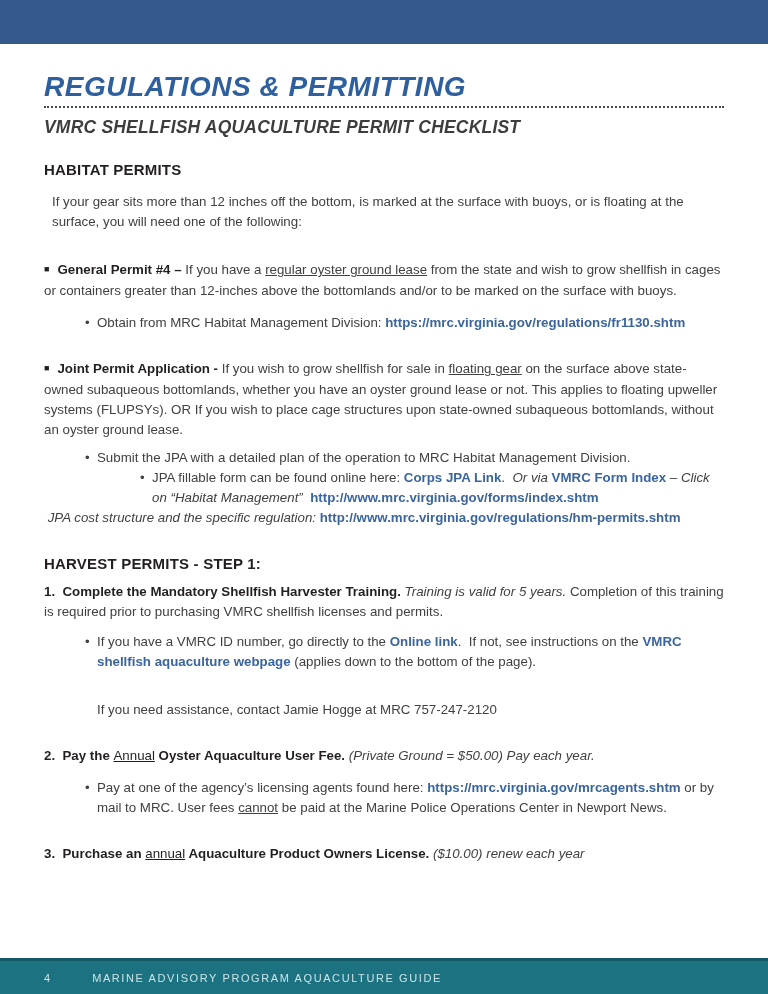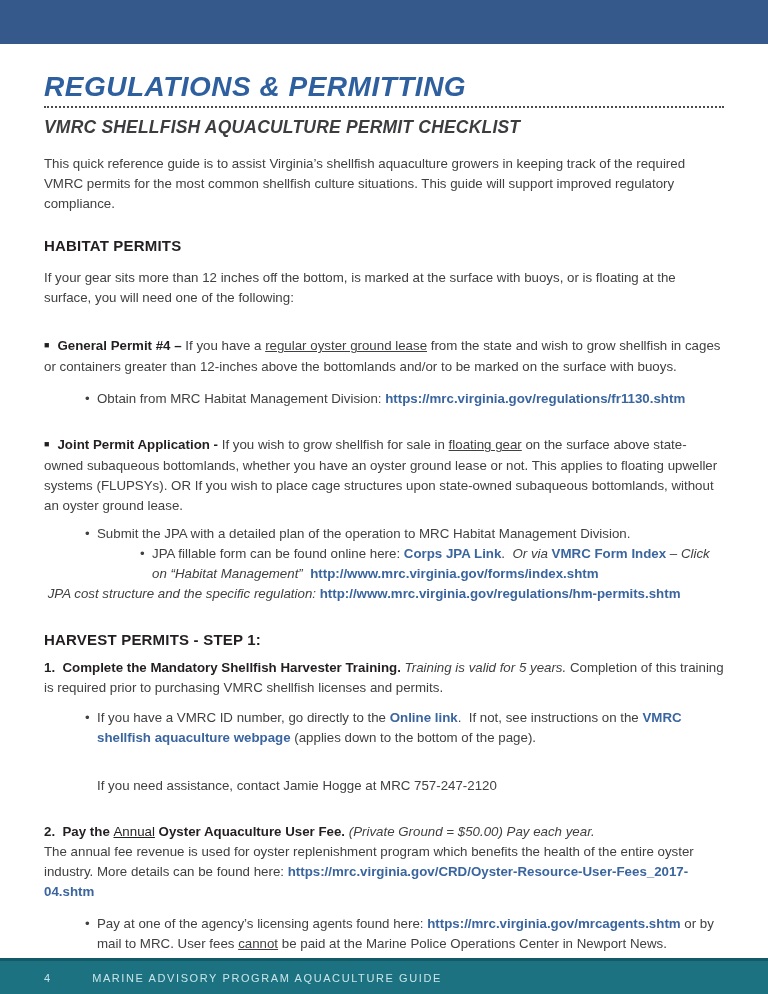--- a/index.html
+++ b/index.html
@@ -112,35 +112,33 @@
 
 <div class="page">
   <div class="topbar"></div>
 
   <div class="page-body">
     <div class="doc-title">REGULATIONS &amp; PERMITTING</div>
     <div class="title-rule"></div>
     <div class="doc-subtitle">VMRC SHELLFISH AQUACULTURE PERMIT CHECKLIST</div>
 
     <div class="content">
-        <div class="block para" style="margin-top: 16px;"><span class="r-n">This quick reference guide is to assist Virginia’s shellfish aquaculture growers in keeping track of the required VMRC permits for the most common shellfish culture situations. This guide will support improved regulatory compliance.</span></div>
         <div class="block heading" style="margin-top: 22px;"><span class="r-b">HABITAT PERMITS</span></div>
-        <div class="block para" style="margin-top: 12px;"><span class="r-n">If your gear sits more than 12 inches off the bottom, is marked at the surface with buoys, or is floating at the surface, you will need one of the following:</span></div>
+        <div class="block para" style="margin-top: 12px; margin-left: 8px;"><span class="r-n">If your gear sits more than 12 inches off the bottom, is marked at the surface with buoys, or is floating at the surface, you will need one of the following:</span></div>
         <div class="block square" style="margin-top: 28px;"><span class="sq">■</span><span class="r-b">General Permit #4 – </span><span class="r-n">If you have a </span><span class="r-u">regular oyster ground lease</span><span class="r-n"> from the state and wish to grow shellfish in cages or containers greater than 12-inches above the bottomlands and/or to be marked on the surface with buoys.</span></div>
         <div class="block bullet" style="margin-top: 12px;"><span class="marker">•</span><span class="r-n">Obtain from MRC Habitat Management Division: </span><span class="r-l">https://mrc.virginia.gov/regulations/fr1130.shtm</span></div>
         <div class="block square" style="margin-top: 26px;"><span class="sq">■</span><span class="r-b">Joint Permit Application - </span><span class="r-n">If you wish to grow shellfish for sale in </span><span class="r-u">floating gear</span><span class="r-n"> on the surface above state-owned subaqueous bottomlands, whether you have an oyster ground lease or not. This applies to floating upweller systems (FLUPSYs). OR If you wish to place cage structures upon state-owned subaqueous bottomlands, without an oyster ground lease.</span></div>
         <div class="block bullet" style="margin-top: 8px;"><span class="marker">•</span><span class="r-n">Submit the JPA with a detailed plan of the operation to MRC Habitat Management Division.</span></div>
         <div class="block bullet2"><span class="marker">•</span><span class="r-n">JPA fillable form can be found online here: </span><span class="r-l">Corps JPA Link</span><span class="r-n">.&nbsp; </span><span class="r-i">Or via </span><span class="r-l">VMRC Form Index</span><span class="r-n"> – </span><span class="r-i">Click on “Habitat Management”&nbsp; </span><span class="r-l">http://www.mrc.virginia.gov/forms/index.shtm</span></div>
         <div class="block para"><span class="r-i">&nbsp;JPA cost structure and the specific regulation: </span><span class="r-l">http://www.mrc.virginia.gov/regulations/hm-permits.shtm</span></div>
         <div class="block heading" style="margin-top: 26px;"><span class="r-b">HARVEST PERMITS - STEP 1:</span></div>
         <div class="block para" style="margin-top: 8px;"><span class="r-b">1.&nbsp; Complete the Mandatory Shellfish Harvester Training. </span><span class="r-i">Training is valid for 5 years. </span><span class="r-n">Completion of this training is required prior to purchasing VMRC shellfish licenses and permits.</span></div>
         <div class="block bullet" style="margin-top: 10px;"><span class="marker">•</span><span class="r-n">If you have a VMRC ID number, go directly to the </span><span class="r-l">Online link</span><span class="r-n">.&nbsp; If not, see instructions on the </span><span class="r-l">VMRC shellfish aquaculture webpage</span><span class="r-n"> (applies down to the bottom of the page).</span></div>
         <div class="block note"><span class="r-n">If you need assistance, contact Jamie Hogge at MRC 757-247-2120</span></div>
         <div class="block para" style="margin-top: 26px;"><span class="r-b">2.&nbsp; Pay the </span><span class="r-bu">Annual</span><span class="r-b"> Oyster Aquaculture User Fee. </span><span class="r-i">(Private Ground = $50.00) Pay each year.</span></div>
-        <div class="block para"><span class="r-n">The annual fee revenue is used for oyster replenishment program which benefits the health of the entire oyster industry. More details can be found here: </span><span class="r-l">https://mrc.virginia.gov/CRD/Oyster-Resource-User-Fees_2017-04.shtm</span></div>
         <div class="block bullet" style="margin-top: 12px;"><span class="marker">•</span><span class="r-n">Pay at one of the agency’s licensing agents found here: </span><span class="r-l">https://mrc.virginia.gov/mrcagents.shtm</span><span class="r-n"> or by mail to MRC. User fees </span><span class="r-u">cannot</span><span class="r-n"> be paid at the Marine Police Operations Center in Newport News.</span></div>
         <div class="block para" style="margin-top: 26px;"><span class="r-b">3.&nbsp; Purchase an </span><span class="r-bu">annual</span><span class="r-b"> Aquaculture Product Owners License. </span><span class="r-i">($10.00) renew each year</span></div>
       </div>
   </div>
 
   <div class="footer">
     <span class="pagenum">4</span>
     <span class="footer-label">MARINE ADVISORY PROGRAM AQUACULTURE GUIDE</span>
   </div>
 </div>

